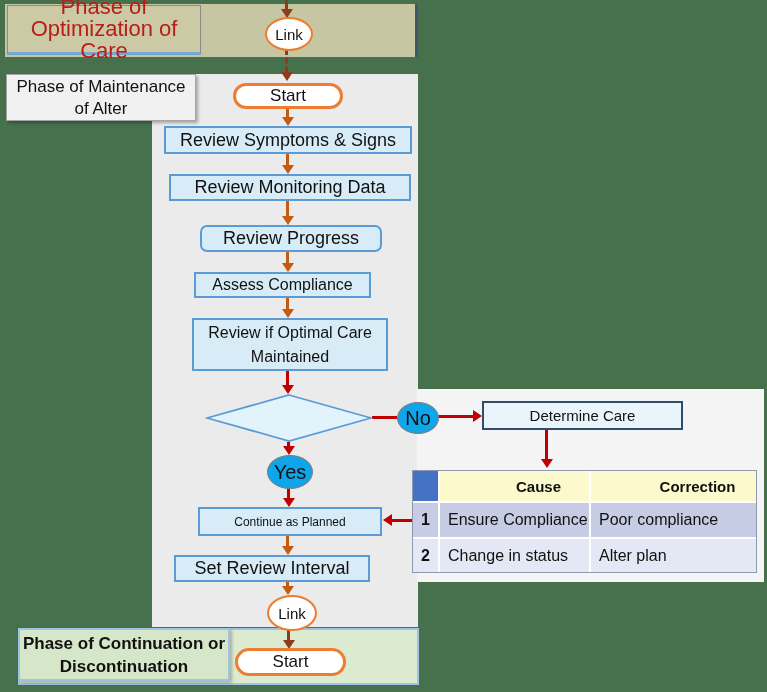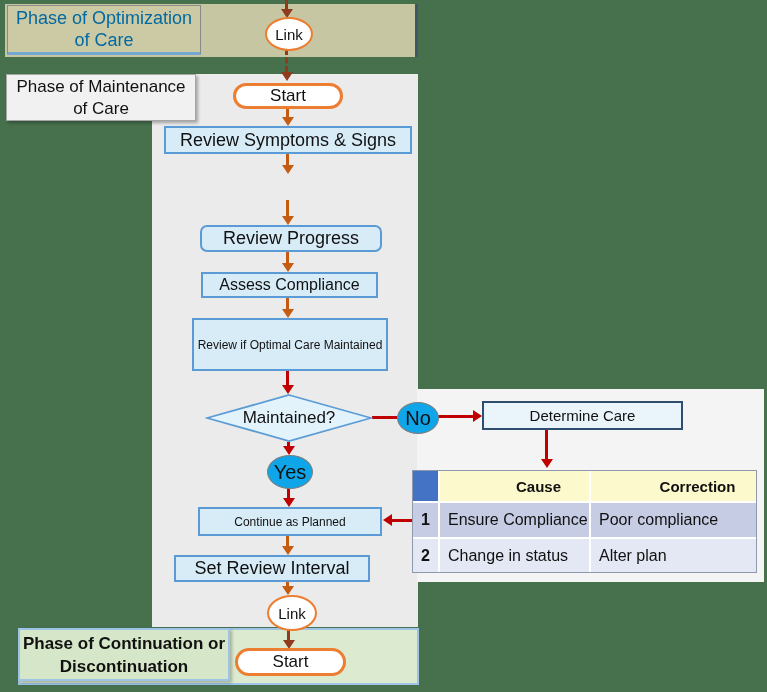--- a/index.html
+++ b/index.html
@@ -7,40 +7,40 @@
     position:relative;width:767px;height:692px;overflow:hidden;
     background:#47704d;
     font-family:"Liberation Sans", sans-serif;
     color:#111;
   }
   .abs{position:absolute;}
   .center{display:flex;align-items:center;justify-content:center;text-align:center;}
 
   
   .band-top{left:5px;top:4px;width:410px;height:53px;background:#c6c6a2;border-right:3px solid #44546a;}
-  .opt-label{left:7px;top:5px;width:192px;height:46px;background:#cbcaa4;border:1px solid #8a8a8a;border-bottom:3px solid #76a9d1;font-size:18px;line-height:22px;color:#0369a1;}
+  .opt-label{left:7px;top:5px;width:192px;height:46px;background:#cbcaa4;border:1px solid #8a8a8a;border-bottom:3px solid #76a9d1;font-size:22px;line-height:22px;color:#b91c1c;}
   .maint-label{left:6px;top:74px;width:188px;height:45px;background:#f1f1f1;border:1px solid #a6a6a6;box-shadow:2px 2px 3px rgba(0,0,0,.3);font-size:17px;line-height:22px;}
   .gray-col{left:152px;top:74px;width:266px;height:553px;background:#ebebeb;}
   .panel{left:417px;top:389px;width:347px;height:193px;background:#f4f4f4;}
   .band-bottom{left:18px;top:628px;width:397px;height:53px;background:#dcebcf;border:2px solid #9dc3e6;}
   .cont-label{left:18px;top:628px;width:208px;height:49px;background:#d6e6c8;border:2px solid #9dc3e6;font-weight:bold;font-size:17px;line-height:23px;box-shadow:2px 2px 3px rgba(0,0,0,.25);}
 
   
   .pbox{background:#d8ecf8;border:2px solid #5b9bd5;}
   .stadium{background:#fff;border:3px solid #ed7d31;border-radius:16px;font-size:17px;}
   .oval{background:#fff;border:2px solid #ed7d31;border-radius:50%;font-size:15px;}
   .small-oval{background:#0ea5e9;border:1.5px solid #7f7f7f;border-radius:50%;font-size:20px;}
 
   #link1{left:265px;top:17px;width:44px;height:30px;}
   #start1{left:233px;top:83px;width:104px;height:20px;}
   #s1{left:164px;top:126px;width:244px;height:24px;font-size:18px;}
   #s2{left:169px;top:174px;width:238px;height:23px;font-size:18px;}
   #s3{left:200px;top:225px;width:178px;height:23px;font-size:18px;border-radius:7px;}
-  #s4{left:201px;top:272px;width:173px;height:22px;font-size:16px;text-align:center;}
-  #s5{left:192px;top:318px;width:192px;height:49px;font-size:12px;line-height:24px;}
+  #s4{left:194px;top:272px;width:173px;height:22px;font-size:16px;text-align:center;}
+  #s5{left:192px;top:318px;width:192px;height:49px;font-size:16px;line-height:24px;}
   #diamond{left:205px;top:394px;width:168px;height:48px;}
   #diamond-label{left:205px;top:394px;width:168px;height:48px;font-size:17px;}
   #yes{left:267px;top:455px;width:44px;height:32px;}
   #no{left:397px;top:402px;width:40px;height:30px;}
   #det{left:482px;top:401px;width:197px;height:25px;background:#e9f4fb;border:2px solid #2f4e6e;font-size:15px;}
   #s6{left:198px;top:507px;width:180px;height:25px;font-size:12px;}
   #s7{left:174px;top:555px;width:192px;height:23px;font-size:18px;}
   #link2{left:267px;top:595px;width:46px;height:32px;}
   #start2{left:235px;top:648px;width:105px;height:22px;}
 
@@ -72,21 +72,21 @@
 <body>
 
 <div class="stage">
 
   <div class="abs band-top"></div>
   <div class="abs gray-col"></div>
   <div class="abs panel"></div>
   <div class="abs band-bottom"></div>
 
   <div class="abs center opt-label">Phase of Optimization of Care</div>
-  <div class="abs center maint-label">Phase of Maintenance of Care</div>
+  <div class="abs center maint-label">Phase of Maintenance of Alter</div>
   <div class="abs center cont-label">Phase of  Continuation or Discontinuation</div>
 
   <div class="dash" style="left:285px;top:0;height:9px;"></div>
   <div class="head hd-dk" style="left:281px;top:9px;"></div>
   <div class="dash" style="left:285px;top:49px;height:23px;"></div>
   <div class="head hd-dk" style="left:281px;top:72px;"></div>
   <div class="dash" style="left:287px;top:628px;height:12px;"></div>
   <div class="head hd-dk" style="left:283px;top:640px;"></div>
 
   <div class="vl or" style="left:286px;top:105px;height:12px;"></div>
@@ -117,28 +117,28 @@
   <div class="head hd-rd" style="left:541px;top:459px;"></div>
   <div class="hl rd" style="left:392px;top:519px;width:20px;"></div>
   <div class="head hlft-rd" style="left:383px;top:514px;"></div>
 
   <div class="abs center oval" id="link1">Link</div>
   <div class="abs center stadium" id="start1">Start</div>
   <div class="abs center oval" id="link2">Link</div>
   <div class="abs center stadium" id="start2">Start</div>
 
   <div class="abs center pbox" id="s1">Review Symptoms &amp; Signs</div>
+  <div class="abs center pbox" id="s2">Review Monitoring Data</div>
   <div class="abs center pbox" id="s3">Review Progress</div>
   <div class="abs center pbox" id="s4">Assess Compliance</div>
   <div class="abs center pbox" id="s5">Review if Optimal Care Maintained</div>
 
   <svg class="abs" id="diamond" width="168" height="48">
     <polygon points="84,1 166,24 84,47 2,24" fill="#e3f3fc" stroke="#5b9bd5" stroke-width="1.8"></polygon>
   </svg>
-  <div class="abs center" id="diamond-label">Maintained?</div>
 
   <div class="abs center small-oval" id="no">No</div>
   <div class="abs center small-oval" id="yes">Yes</div>
 
   <div class="abs center" id="det">Determine Care</div>
 
   <div class="abs center pbox" id="s6">Continue as Planned</div>
   <div class="abs center pbox" id="s7">Set Review Interval</div>
 
   <div class="abs" id="tbl">

